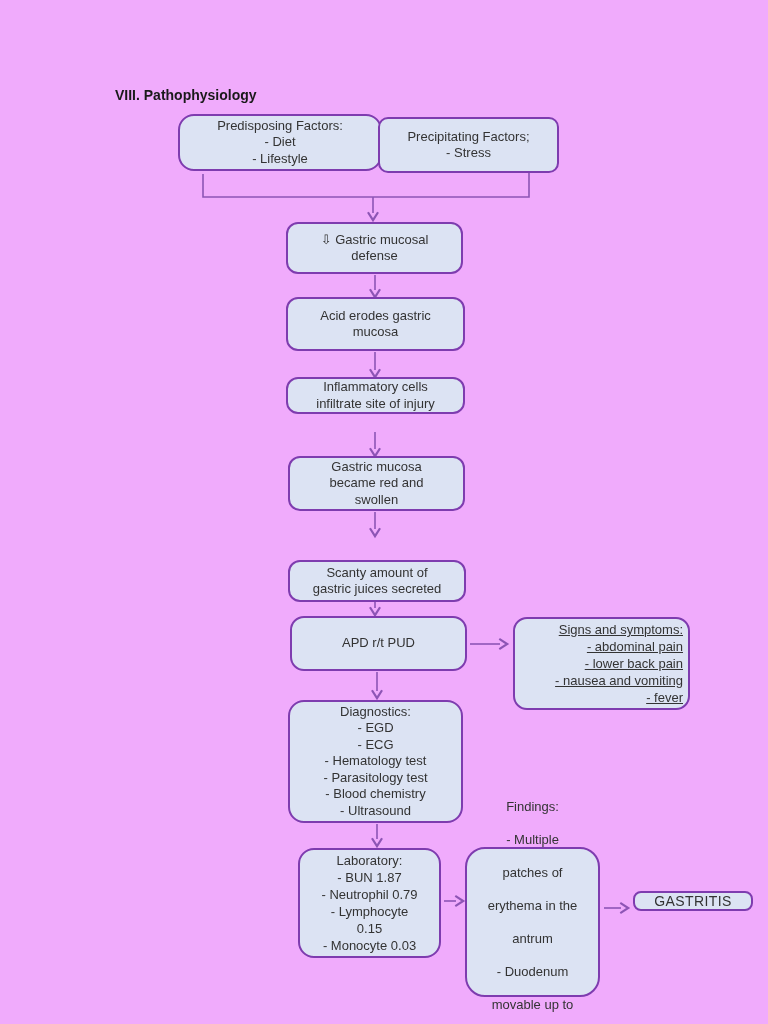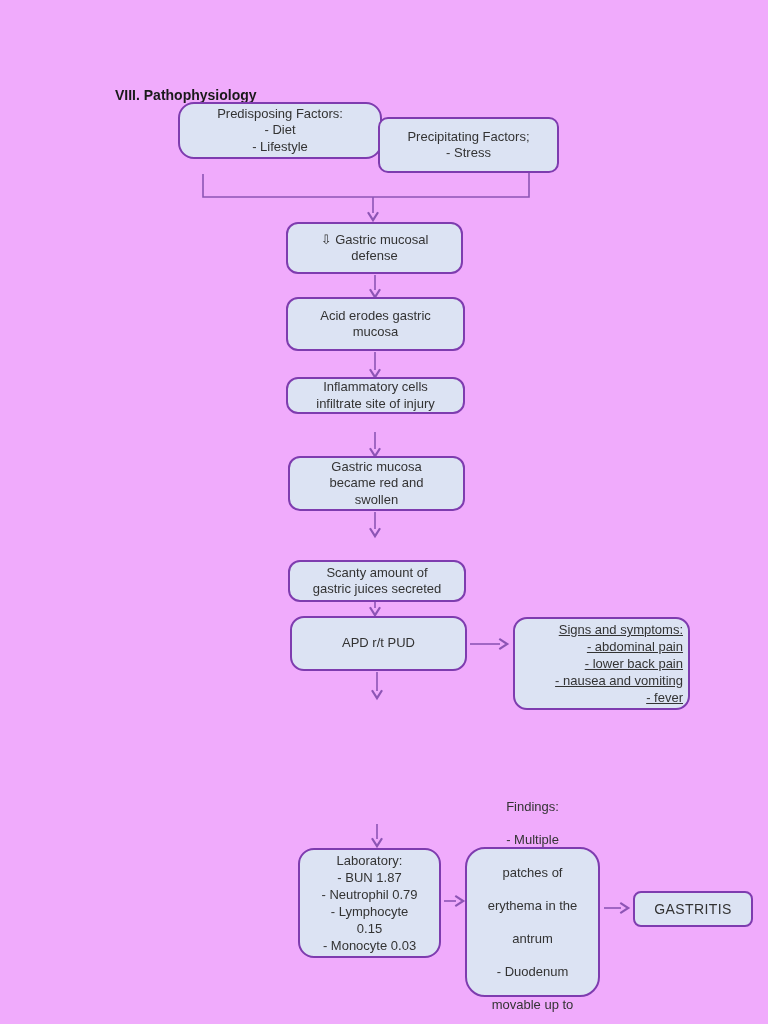--- a/index.html
+++ b/index.html
@@ -45,33 +45,33 @@
     justify-content: center;
     text-align: center;
     color: var(--text);
     font-size: 13px;
     line-height: 16.5px;
     padding: 3px 5px;
   }
   .box.align-left { text-align: right; line-height: 17px; text-decoration: underline; }
   .ln { white-space: nowrap; }
 
-  #b-predisposing { left: 178px; top: 102px; width: 204px; height: 57px; border-radius: 16px; }
+  #b-predisposing { left: 178px; top: 114px; width: 204px; height: 57px; border-radius: 16px; }
   #b-precipitating { left: 378px; top: 117px; width: 181px; height: 56px; border-radius: 10px; }
   #b-defense      { left: 286px; top: 222px; width: 177px; height: 52px; }
   #b-acid         { left: 286px; top: 297px; width: 179px; height: 54px; }
   #b-inflammatory { left: 286px; top: 377px; width: 179px; height: 37px; }
   #b-redswollen   { left: 288px; top: 456px; width: 177px; height: 55px; }
   #b-scanty       { left: 288px; top: 560px; width: 178px; height: 42px; }
   #b-apd          { left: 290px; top: 616px; width: 177px; height: 55px; border-radius: 14px; }
   #b-signs        { left: 513px; top: 617px; width: 177px; height: 93px; border-radius: 14px; }
   #b-diagnostics  { left: 288px; top: 700px; width: 175px; height: 123px; border-radius: 16px; line-height: 16.5px; }
   #b-laboratory   { left: 298px; top: 848px; width: 143px; height: 110px; border-radius: 16px; line-height: 17px; }
   #b-findings     { left: 465px; top: 847px; width: 135px; height: 150px; border-radius: 20px; line-height: 17px; gap: 16px; }
-  #b-gastritis    { left: 633px; top: 891px; width: 120px; height: 36px; border-radius: 8px; font-size: 14px; letter-spacing: 0.4px; }
+  #b-gastritis    { left: 633px; top: 891px; width: 120px; height: 20px; border-radius: 8px; font-size: 14px; letter-spacing: 0.4px; }
 </style>
 </head>
 <body>
 
 <div class="page">
 
   <div class="title">VIII. Pathophysiology</div>
 
   <svg class="wires" viewBox="0 0 768 1024" xmlns="http://www.w3.org/2000/svg">
     <defs>
@@ -135,20 +135,29 @@
   </div>
 
   <div class="box align-left" id="b-signs">
     <div class="ln">Signs and symptoms:</div>
     <div class="ln">- abdominal pain</div>
     <div class="ln">- lower back pain</div>
     <div class="ln">- nausea and vomiting</div>
     <div class="ln">- fever</div>
   </div>
 
+  <div class="box" id="b-diagnostics">
+    <div class="ln">Diagnostics:</div>
+    <div class="ln">- EGD</div>
+    <div class="ln">- ECG</div>
+    <div class="ln">- Hematology test</div>
+    <div class="ln">- Parasitology test</div>
+    <div class="ln">- Blood chemistry</div>
+    <div class="ln">- Ultrasound</div>
+  </div>
 
   <div class="box" id="b-laboratory">
     <div class="ln">Laboratory:</div>
     <div class="ln">- BUN 1.87</div>
     <div class="ln">- Neutrophil 0.79</div>
     <div class="ln">- Lymphocyte</div>
     <div class="ln">0.15</div>
     <div class="ln">- Monocyte 0.03</div>
   </div>
 

